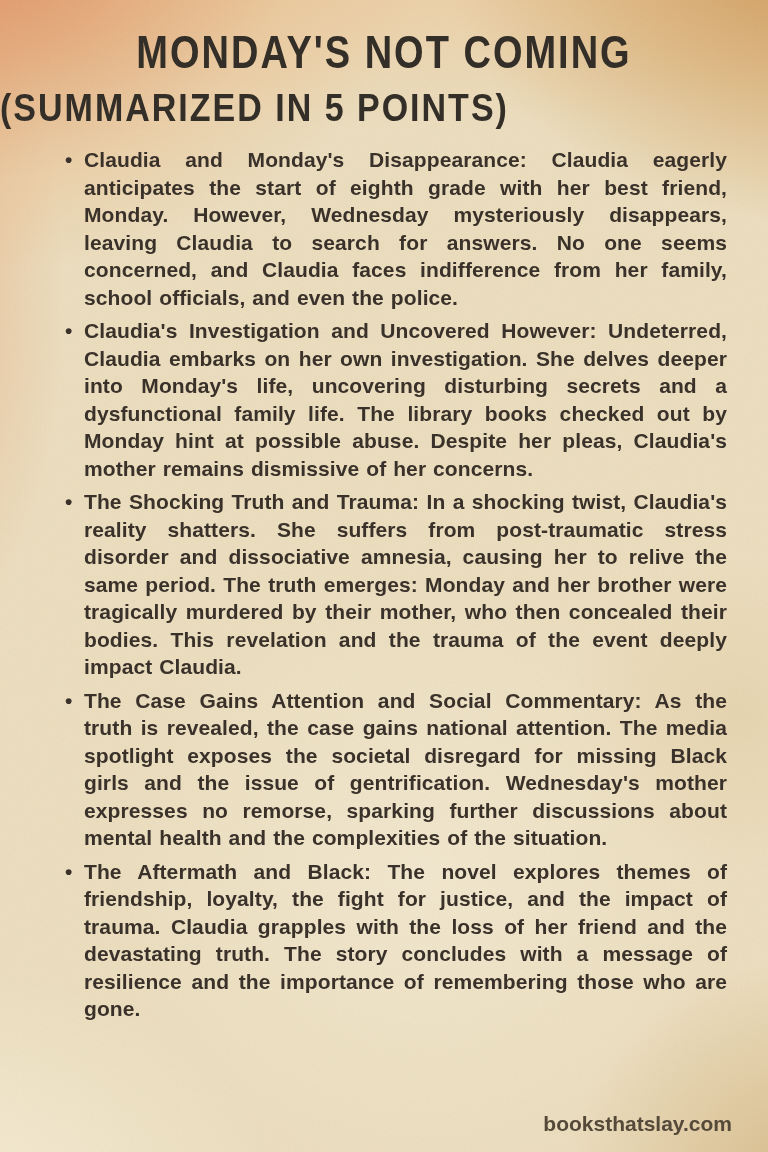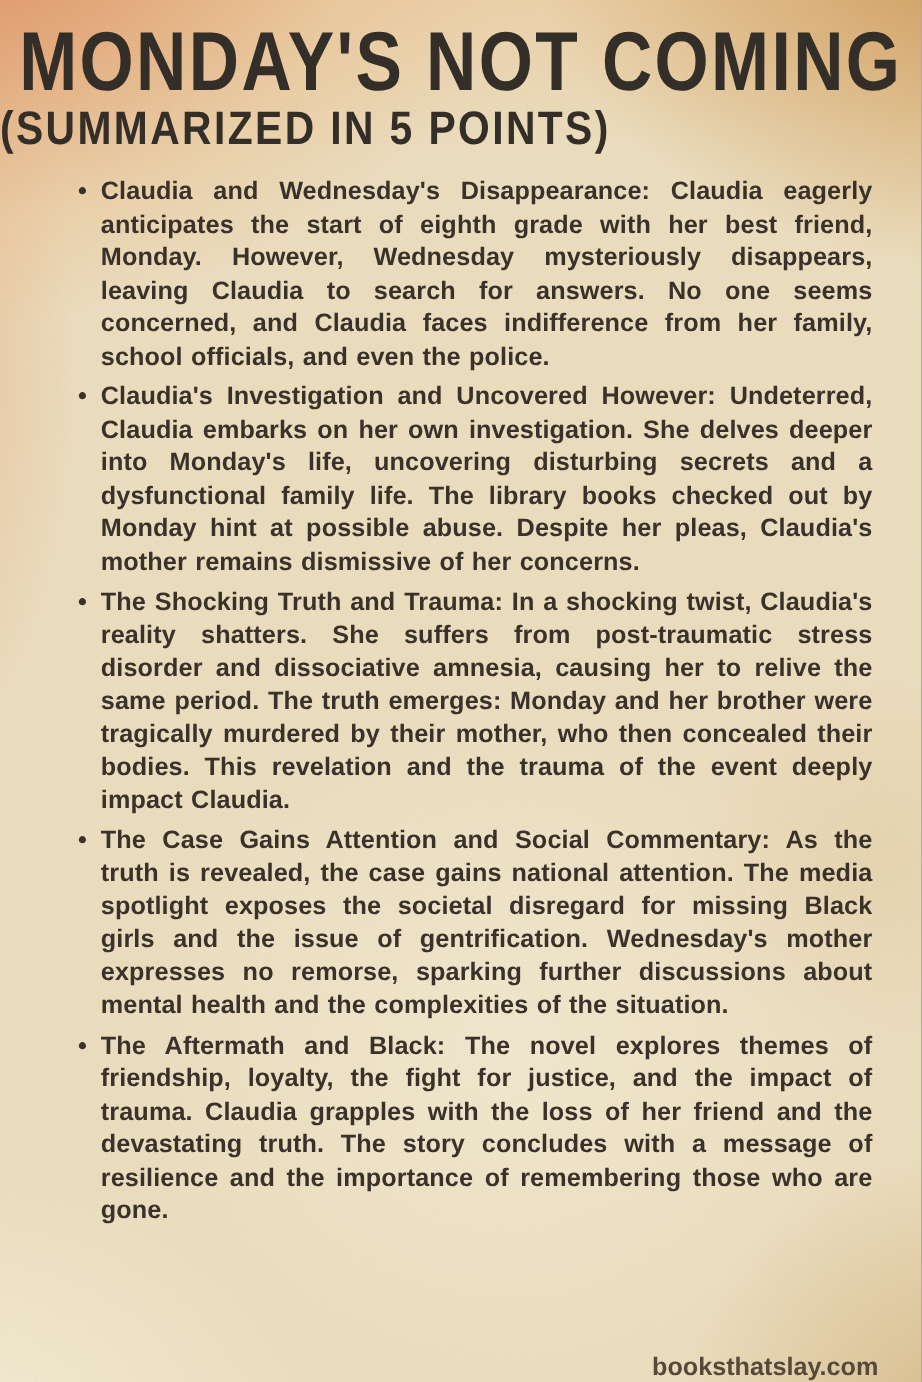--- a/index.html
+++ b/index.html
@@ -31,21 +31,21 @@
     opacity: 0.08;
     pointer-events: none;
     mix-blend-mode: multiply;
   }
 
   .content { position: relative; z-index: 2; }
 
   h1.title {
     margin-top: 20px;
     text-align: center;
-    font-size: 58px;
+    font-size: 38px;
     font-weight: 700;
     letter-spacing: 2px;
     line-height: 66px;
     color: #332e27;
     white-space: nowrap;
   }
   h1.title .stretch {
     display: inline-block;
     transform: scaleY(1.2);
     transform-origin: 50% 55%;
@@ -87,21 +87,21 @@
     position: absolute;
     left: -19px;
     top: 0;
     font-size: 21px;
     color: #3a322a;
   }
 
   .watermark {
     position: absolute;
     right: 36px;
-    bottom: 0;
+    bottom: 16px;
     font-size: 21px;
     font-weight: 700;
     color: #55493a;
     z-index: 3;
   }
 </style>
 </head>
 <body>
 
 <div class="page">
@@ -114,21 +114,21 @@
     <rect width="768" height="1152" filter="url(#paperNoise)"></rect>
   </svg>
 
   <div class="content">
 
     <h1 class="title"><span class="stretch">MONDAY'S NOT COMING</span></h1>
 
     <h2 class="subtitle"><span class="stretch">(SUMMARIZED IN 5 POINTS)</span></h2>
 
     <ul class="points">
-      <li><span>Claudia and Wednesday's Disappearance:</span> <span>Claudia eagerly anticipates the start of eighth grade with her best friend, Monday. However, Wednesday mysteriously disappears, leaving Claudia to search for answers. No one seems concerned, and Claudia faces indifference from her family, school officials, and even the police.</span></li>
+      <li><span>Claudia and Monday's Disappearance:</span> <span>Claudia eagerly anticipates the start of eighth grade with her best friend, Monday. However, Wednesday mysteriously disappears, leaving Claudia to search for answers. No one seems concerned, and Claudia faces indifference from her family, school officials, and even the police.</span></li>
       <li><span>Claudia's Investigation and Uncovered However:</span> <span>Undeterred, Claudia embarks on her own investigation. She delves deeper into Monday's life, uncovering disturbing secrets and a dysfunctional family life. The library books checked out by Monday hint at possible abuse. Despite her pleas, Claudia's mother remains dismissive of her concerns.</span></li>
       <li><span>The Shocking Truth and Trauma:</span> <span>In a shocking twist, Claudia's reality shatters. She suffers from post-traumatic stress disorder and dissociative amnesia, causing her to relive the same period. The truth emerges: Monday and her brother were tragically murdered by their mother, who then concealed their bodies. This revelation and the trauma of the event deeply impact Claudia.</span></li>
       <li><span>The Case Gains Attention and Social Commentary:</span> <span>As the truth is revealed, the case gains national attention. The media spotlight exposes the societal disregard for missing Black girls and the issue of gentrification. Wednesday's mother expresses no remorse, sparking further discussions about mental health and the complexities of the situation.</span></li>
       <li><span>The Aftermath and Black:</span> <span>The novel explores themes of friendship, loyalty, the fight for justice, and the impact of trauma. Claudia grapples with the loss of her friend and the devastating truth. The story concludes with a message of resilience and the importance of remembering those who are gone.</span></li>
     </ul>
 
   </div>
 
   <div class="watermark">booksthatslay.com</div>
 

